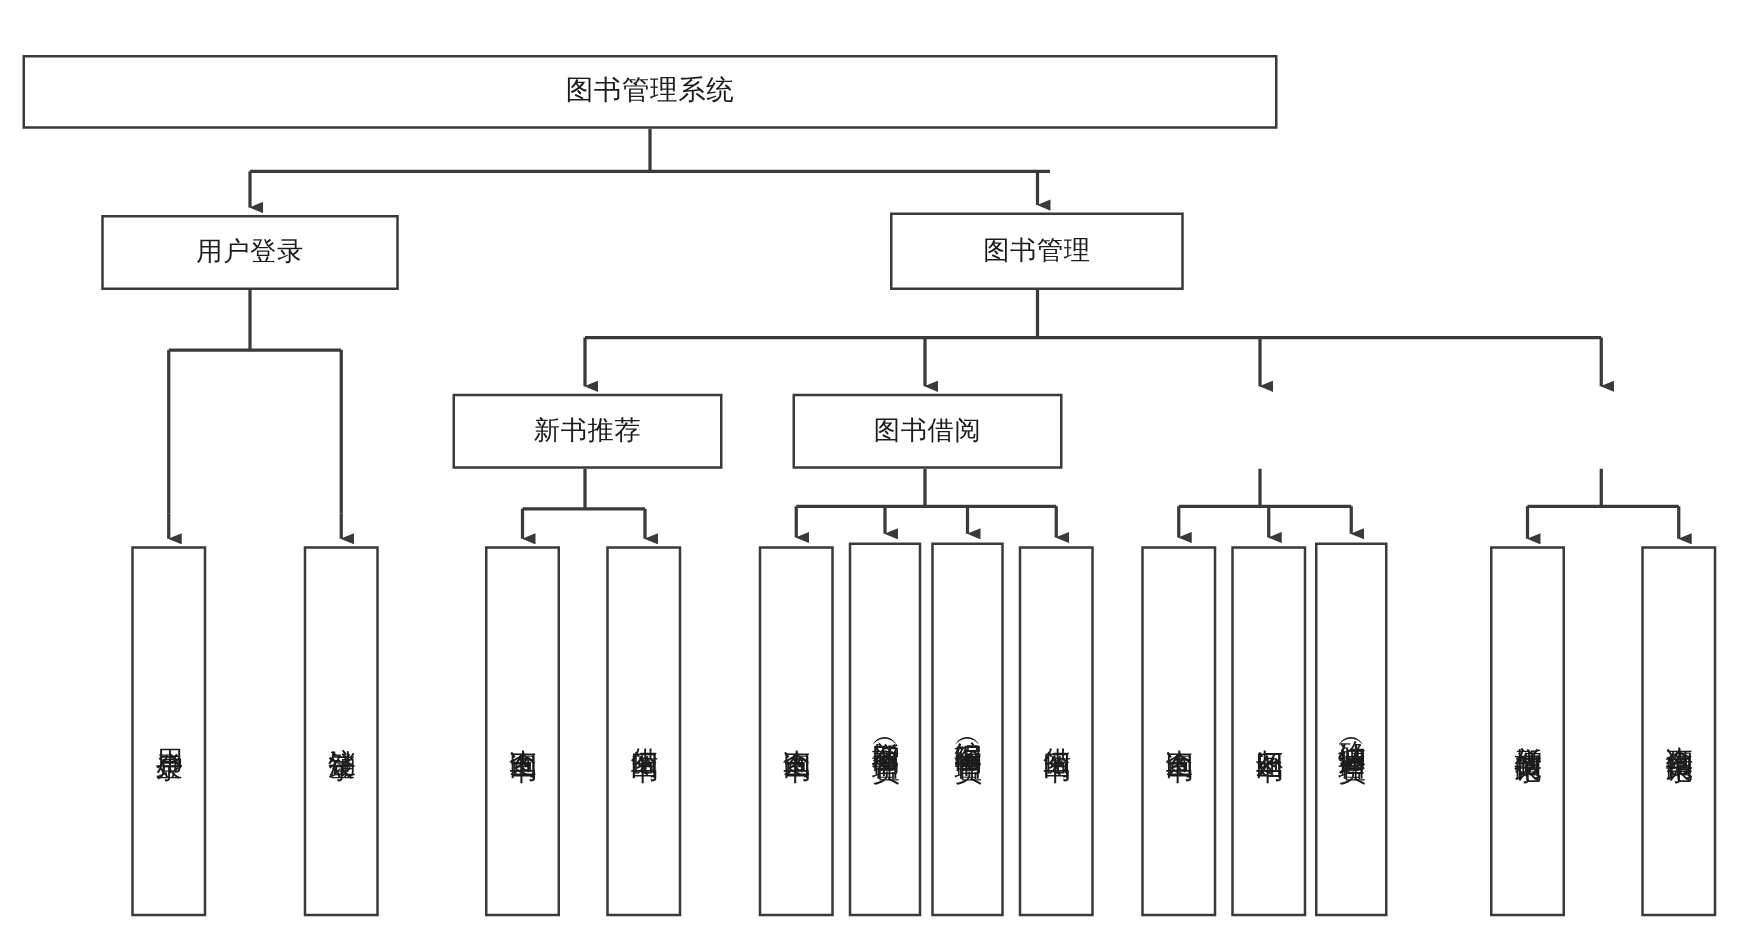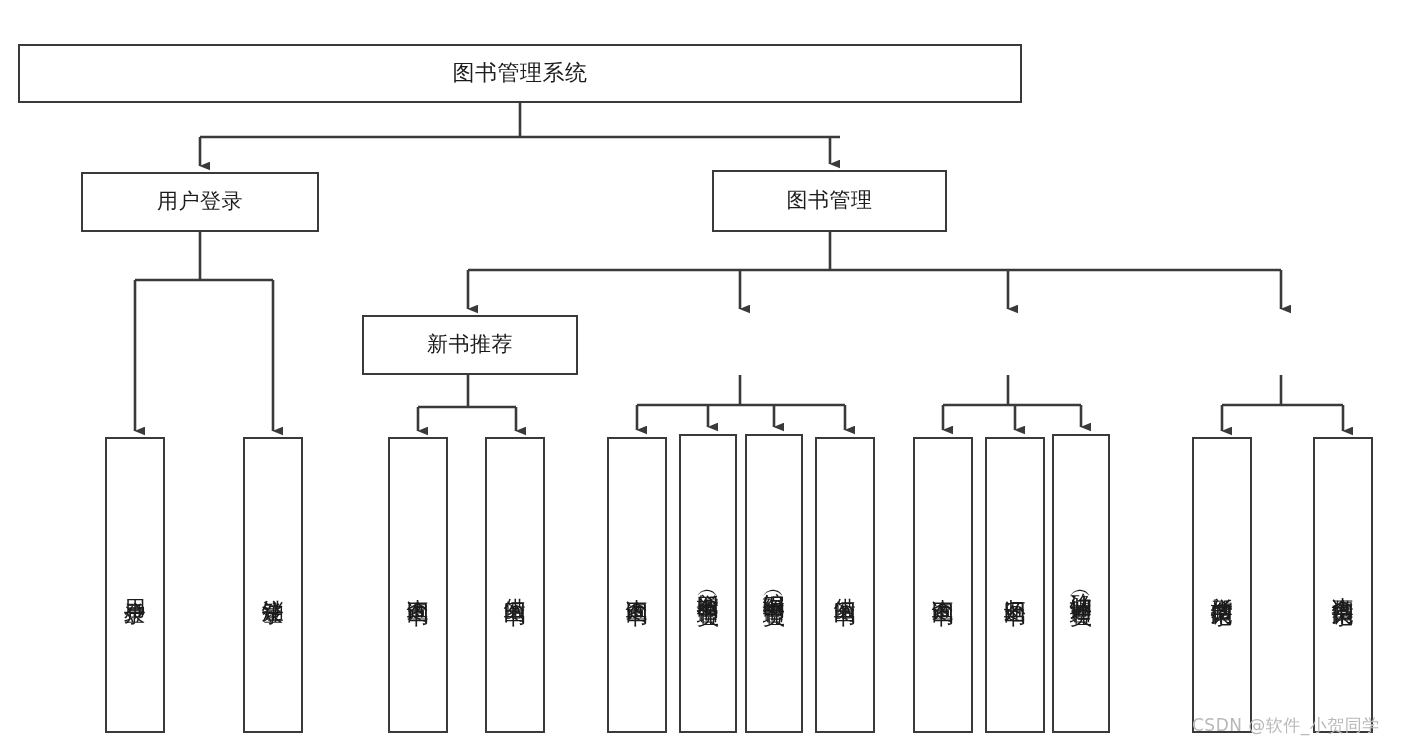--- a/index.html
+++ b/index.html
@@ -119,20 +119,23 @@
   <div class="node horiz" style="left:81px;top:172px;width:238px;height:60px;">
     <span class="label">用户登录</span>
   </div>
   <div class="node horiz" style="left:712px;top:170px;width:235px;height:62px;">
     <span class="label">图书管理</span>
   </div>
 
   <div class="node horiz" style="left:362px;top:315px;width:216px;height:60px;">
     <span class="label">新书推荐</span>
   </div>
+  <div class="node horiz" style="left:634px;top:315px;width:216px;height:60px;">
+    <span class="label">图书借阅</span>
+  </div>
 
   <div class="node vert" style="left:105px;top:437px;width:60px;height:296px;">
     <span class="label">用户登录</span>
   </div>
   <div class="node vert" style="left:243px;top:437px;width:60px;height:296px;">
     <span class="label">注销登录</span>
   </div>
 
   <div class="node vert" style="left:388px;top:437px;width:60px;height:296px;">
     <span class="label">查询图书</span>
@@ -164,14 +167,13 @@
     <span class="label">确认归还（管理员）</span>
   </div>
 
   <div class="node vert" style="left:1192px;top:437px;width:60px;height:296px;">
     <span class="label">新增借阅记录</span>
   </div>
   <div class="node vert" style="left:1313px;top:437px;width:60px;height:296px;">
     <span class="label">查询借阅记录</span>
   </div>
 
-  <div class="watermark" style="left:1192px;top:714px;">CSDN @软件_小贺同学</div>
 </div>
 
 </body></html>

